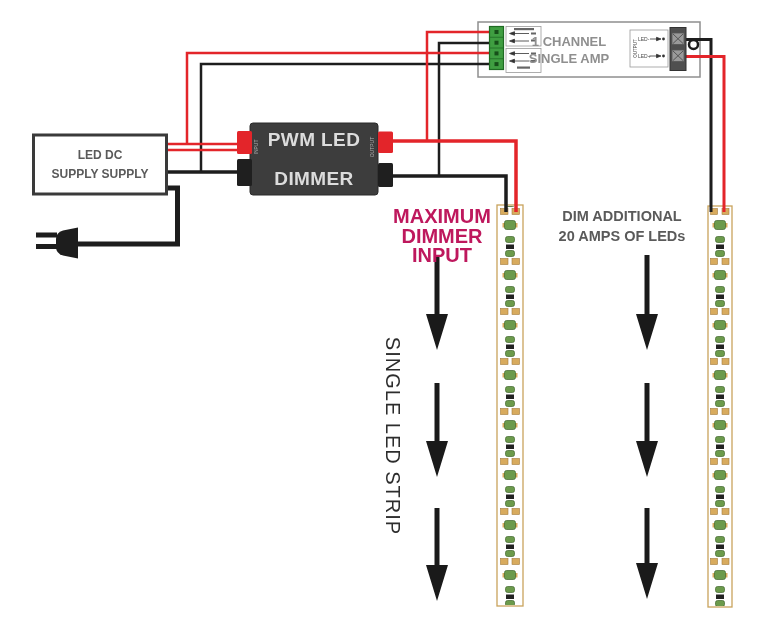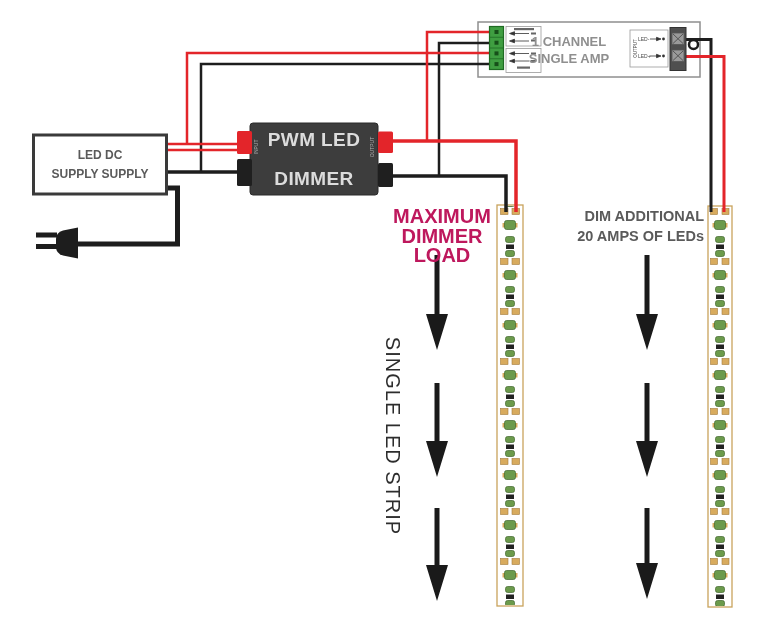--- a/index.html
+++ b/index.html
@@ -9,22 +9,22 @@
   .lbl{position:absolute;display:flex;flex-direction:column;align-items:center;
        justify-content:center;text-align:center;pointer-events:none;}
   .psu-text{left:34px;top:136px;width:132px;height:57px;font-size:12px;
             line-height:18.5px;font-weight:600;color:#5a5a5a;}
   .dimmer-text{left:252px;top:125px;width:124px;height:68px;font-size:19px;
                line-height:24px;font-weight:700;color:#dcdcdc;letter-spacing:.4px;gap:15px;}
   .amp-text{left:509px;top:28px;width:120px;height:44px;font-size:13px;
             line-height:17px;font-weight:600;color:#8f8f8f;}
   .maxload-text{left:372px;top:207px;width:140px;font-size:20px;
                 line-height:19.5px;font-weight:600;color:#be185d;}
-  .dimadd-text{left:564px;top:207px;width:140px;font-size:14.5px;
-               line-height:19.5px;font-weight:600;color:#5a5a5a;align-items:flex-end;}
+  .dimadd-text{left:552px;top:207px;width:140px;font-size:14.5px;
+               line-height:19.5px;font-weight:600;color:#5a5a5a;}
   .singlestrip-text{left:293px;top:423px;width:200px;height:26px;font-size:20px;
                     font-weight:400;color:#2d2d2d;letter-spacing:1px;
                     transform:rotate(90deg);transform-origin:center;}
   .vtiny{position:absolute;font-size:5px;line-height:6px;text-align:center;
          transform:rotate(-90deg);transform-origin:center;color:#b2b2b2;
          pointer-events:none;white-space:nowrap;}
   .dim-in{left:236px;top:144px;width:40px;height:6px;}
   .dim-out{left:352px;top:144px;width:40px;height:6px;}
   .amp-out{left:618px;top:46px;width:34px;height:5px;color:#4a4a4a;font-size:4.5px;}
   .tinyrow{position:absolute;font-size:5px;line-height:6px;color:#4a4a4a;
@@ -192,21 +192,21 @@
 <div class="lbl amp-text">
   <span>1 CHANNEL</span>
   <span>SINGLE AMP</span>
 </div>
 <div class="vtiny amp-out">OUTPUT</div>
 <div class="tinyrow led-minus">LED-</div>
 <div class="tinyrow led-plus">LED+</div>
 
 <div class="lbl maxload-text">
   <span>MAXIMUM</span>
-  <span>DIMMER LOAD</span>
+  <span>DIMMER INPUT</span>
 </div>
 
 <div class="lbl dimadd-text">
   <span>DIM ADDITIONAL</span>
   <span>20 AMPS OF LEDs</span>
 </div>
 
 <div class="lbl singlestrip-text">SINGLE LED STRIP</div>
 
 </div>

